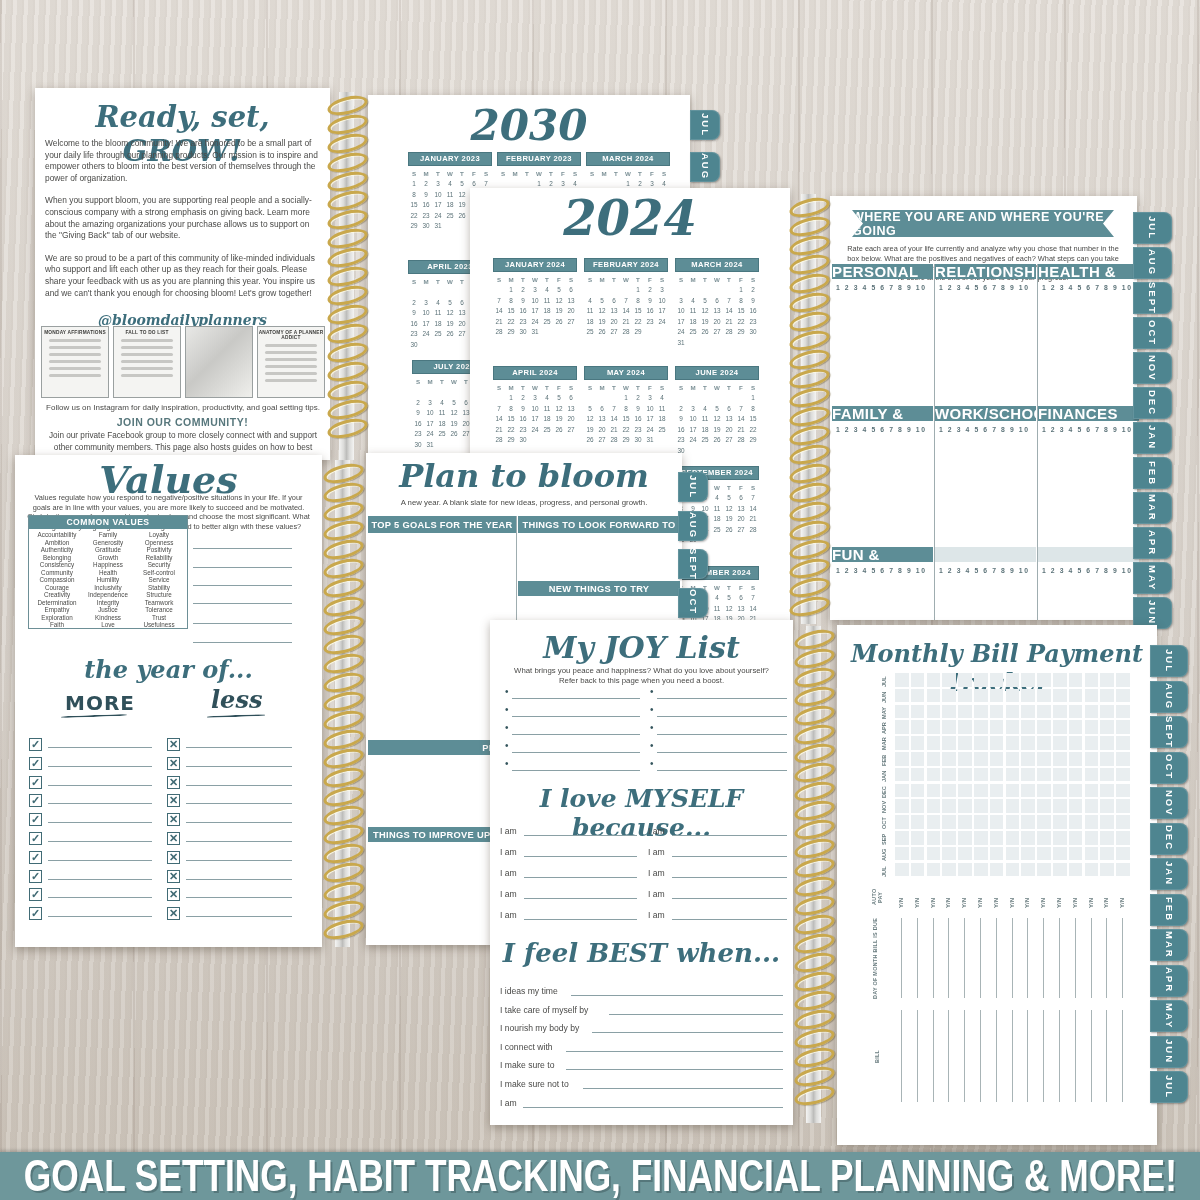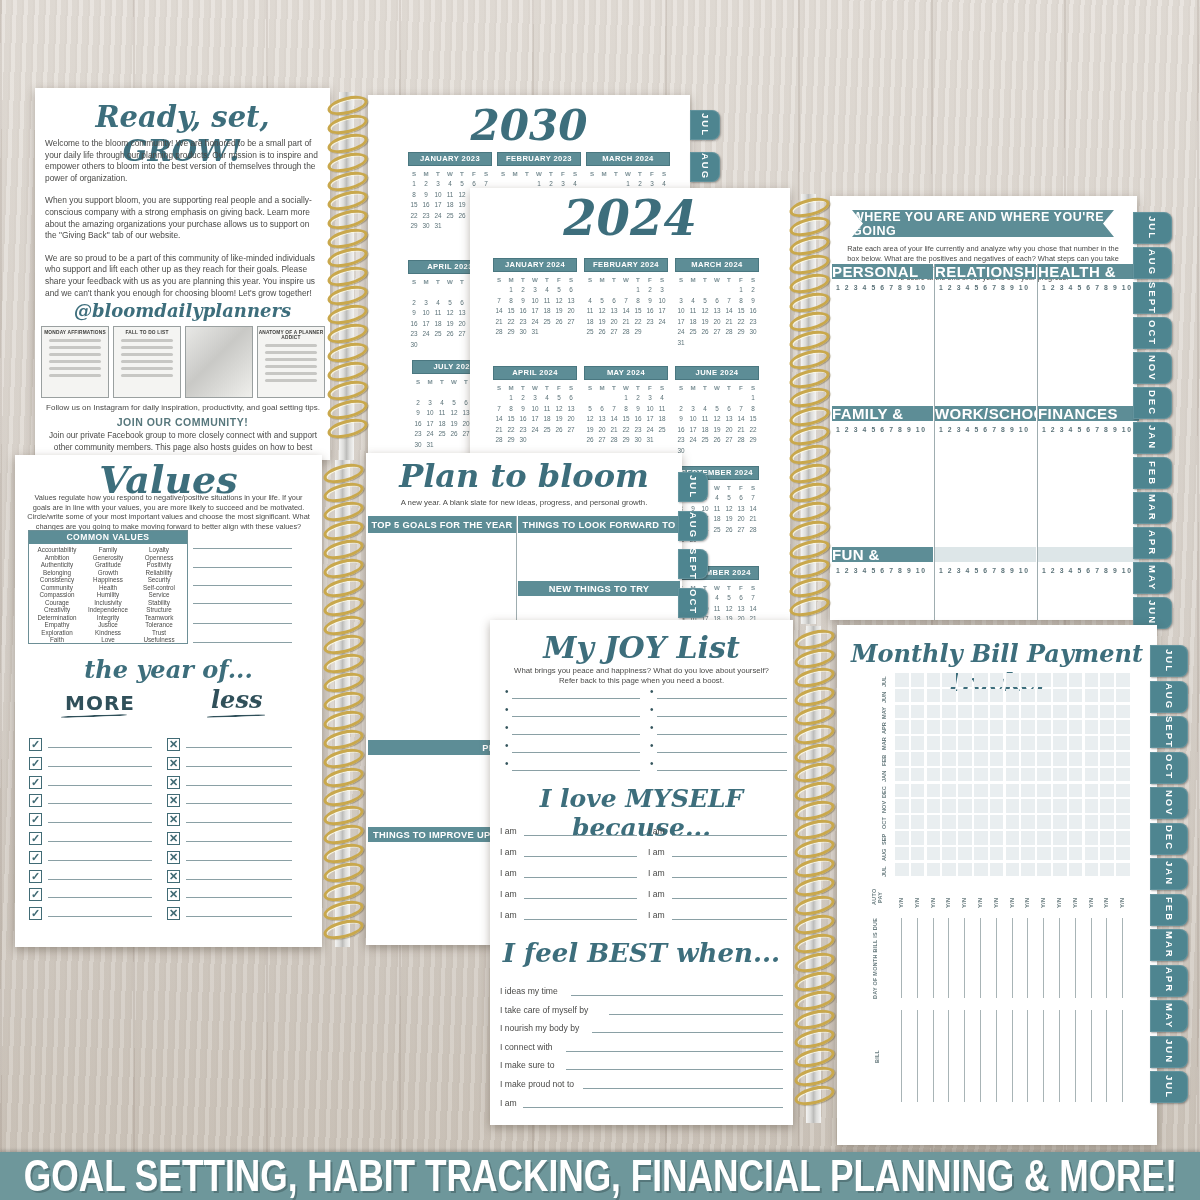--- a/index.html
+++ b/index.html
@@ -76,21 +76,21 @@
 
 
   <div class="spread" id="spread1">
     <div class="page" id="page-ready" style="left:35px;top:88px;width:295px;height:372px;">
       <div class="script center" style="position:absolute;left:0;top:12px;width:100%;font-size:29px;">Ready, set, GROW!</div>
       <div id="ready-paras" style="position:absolute;left:10px;top:50px;width:276px;">
           <div style="font-size: 8.4px; line-height: 11.6px; color: rgb(74, 74, 72); margin-bottom: 11px;">Welcome to the bloom community! We are honored to be a small part of your daily life through our planning products. Our mission is to inspire and empower others to bloom into the best version of themselves through the power of organization.</div>
           <div style="font-size: 8.4px; line-height: 11.6px; color: rgb(74, 74, 72); margin-bottom: 11px;">When you support bloom, you are supporting real people and a socially-conscious company with a strong emphasis on giving back. Learn more about the amazing organizations your purchase allows us to support on the "Giving Back" tab of our website.</div>
           <div style="font-size: 8.4px; line-height: 11.6px; color: rgb(74, 74, 72); margin-bottom: 11px;">We are so proud to be a part of this community of like-minded individuals who support and lift each other up as they reach for their goals. Please share your feedback with us as you are planning this year. You inspire us and we can't thank you enough for choosing bloom! Let's grow together!</div>
         </div>
-      <div class="script center" style="position:absolute;left:0;top:212px;width:100%;font-size:18px;">@bloomdailyplanners</div>
+      <div class="script center" style="position:absolute;left:0;top:224px;width:100%;font-size:14px;">@bloomdailyplanners</div>
       <div id="ready-thumbs">
           <div class="thumb" style="position: absolute; left: 6px; top: 238px;">
             <div class="ttl">MONDAY AFFIRMATIONS</div>
             <div class="pill"></div>
             <div class="pill"></div>
             <div class="pill"></div>
             <div class="pill"></div>
             <div class="pill"></div>
             <div class="pill"></div>
           </div>
@@ -826,21 +826,21 @@
         <div class="coil" style="top: 366px;"></div>
         <div class="coil" style="top: 385px;"></div>
         <div class="coil" style="top: 404px;"></div>
       </div>
   </div>
 
   <div class="spread" id="spread3">
     <div class="page" id="page-values" style="left:15px;top:455px;width:307px;height:492px;">
       <div class="script center" style="position:absolute;left:0;top:2px;width:100%;font-size:38px;">Values</div>
       <div class="ptext center" style="left:12px;top:38px;width:283px;font-size:7.4px;line-height:9.6px;">Values regulate how you respond to negative/positive situations in your life. If your goals are in line with your values, you are more likely to succeed and be motivated. Circle/write some of your most important values and choose the most significant. What changes are you going to make moving forward to better align with these values?</div>
-      <div class="vbox" style="left:13px;top:75px;width:158px;height:112px;">
+      <div class="vbox" style="left:13px;top:60px;width:158px;height:112px;">
         <div style="background:var(--accent);color:#fff;font-size:8.6px;font-weight:bold;text-align:center;height:13px;line-height:13px;letter-spacing:.5px;">COMMON VALUES</div>
         <div id="values-cols" style="display:flex;justify-content:space-between;padding:2px 3px;">
             <div class="vcoltxt" style="width: 50px;">
               <div>Accountability</div>
               <div>Ambition</div>
               <div>Authenticity</div>
               <div>Belonging</div>
               <div>Consistency</div>
               <div>Community</div>
               <div>Compassion</div>
@@ -1036,21 +1036,21 @@
           <div style="position: absolute; left: 10px; top: 366px; font-size: 8.6px; color: rgb(74, 74, 72); white-space: nowrap;">I ideas my time</div>
           <div class="wline" style="position: absolute; left: 80.5px; top: 375px; width: 212.5px; height: 0px;"></div>
           <div style="position: absolute; left: 10px; top: 384.6px; font-size: 8.6px; color: rgb(74, 74, 72); white-space: nowrap;">I take care of myself by</div>
           <div class="wline" style="position: absolute; left: 119.2px; top: 393.6px; width: 173.8px; height: 0px;"></div>
           <div style="position: absolute; left: 10px; top: 403.2px; font-size: 8.6px; color: rgb(74, 74, 72); white-space: nowrap;">I nourish my body by</div>
           <div class="wline" style="position: absolute; left: 102px; top: 412.2px; width: 191px; height: 0px;"></div>
           <div style="position: absolute; left: 10px; top: 421.8px; font-size: 8.6px; color: rgb(74, 74, 72); white-space: nowrap;">I connect with</div>
           <div class="wline" style="position: absolute; left: 76.2px; top: 430.8px; width: 216.8px; height: 0px;"></div>
           <div style="position: absolute; left: 10px; top: 440.4px; font-size: 8.6px; color: rgb(74, 74, 72); white-space: nowrap;">I make sure to</div>
           <div class="wline" style="position: absolute; left: 76.2px; top: 449.4px; width: 216.8px; height: 0px;"></div>
-          <div style="position: absolute; left: 10px; top: 459px; font-size: 8.6px; color: rgb(74, 74, 72); white-space: nowrap;">I make proud not to</div>
+          <div style="position: absolute; left: 10px; top: 459px; font-size: 8.6px; color: rgb(74, 74, 72); white-space: nowrap;">I make sure not to</div>
           <div class="wline" style="position: absolute; left: 93.4px; top: 468px; width: 199.6px; height: 0px;"></div>
           <div style="position: absolute; left: 10px; top: 477.6px; font-size: 8.6px; color: rgb(74, 74, 72); white-space: nowrap;">I am</div>
           <div class="wline" style="position: absolute; left: 33.2px; top: 486.6px; width: 259.8px; height: 0px;"></div>
         </div>
     </div>
     <div class="page" id="page-tracker" style="left:837px;top:625px;width:320px;height:520px;">
       <div class="script center" style="position:absolute;left:0;top:14px;width:100%;font-size:24px;">Monthly Bill Payment Tracker</div>
       <div id="tracker-body">
           <div class="tkmonth rot" style="position: absolute; left: 44px; top: 48px; width: 10px; height: 14px;">JUL</div>
           <div class="tkmonth rot" style="position: absolute; left: 44px; top: 63.8px; width: 10px; height: 14px;">JUN</div>

